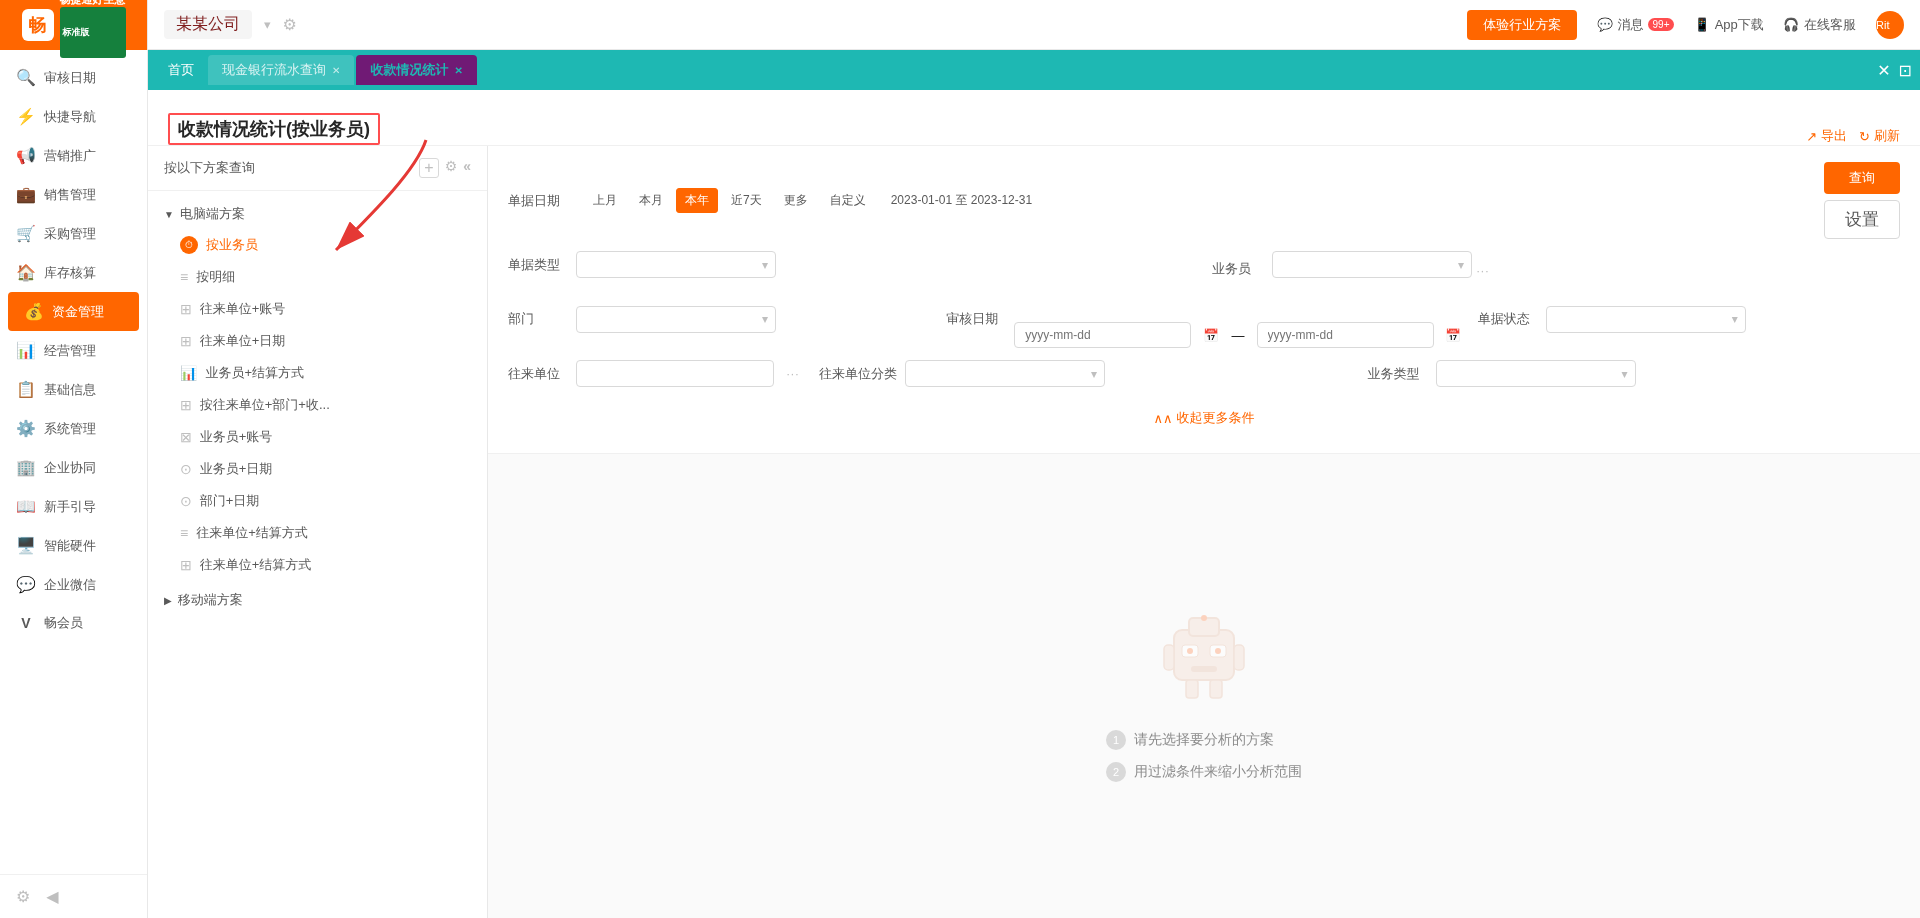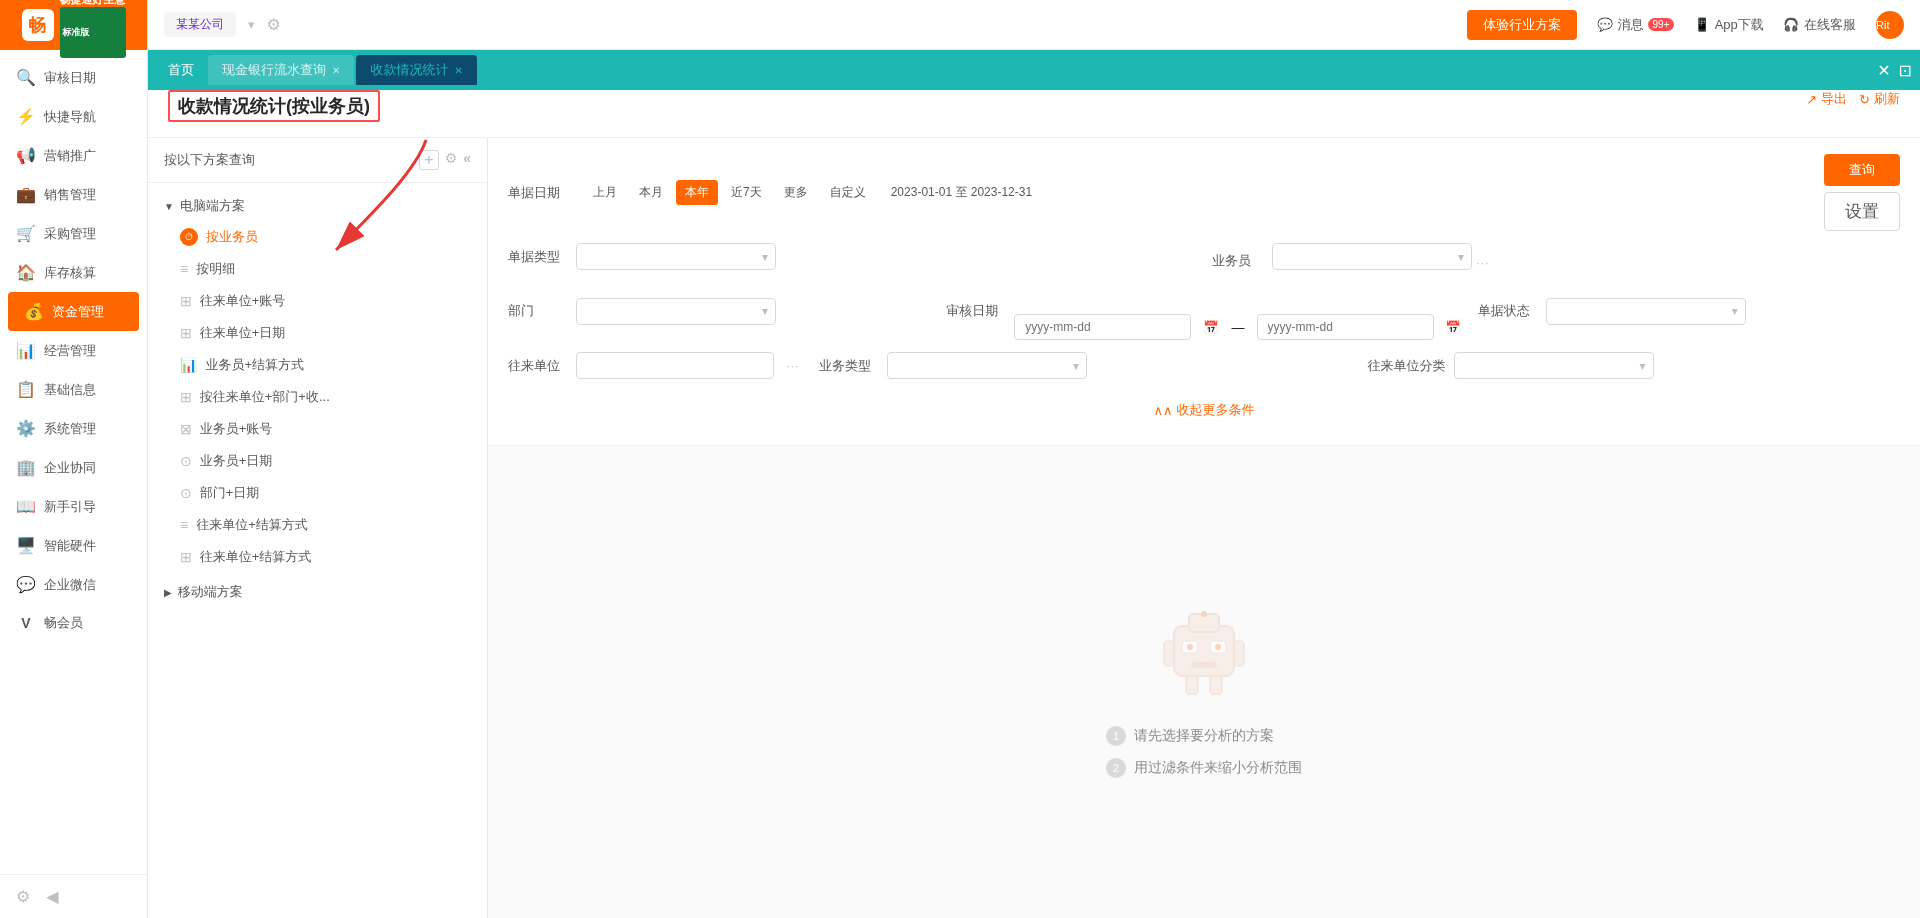--- a/index.html
+++ b/index.html
@@ -33,43 +33,43 @@
 
     
     .main { margin-left: 148px; display: flex; flex-direction: column; height: 918px; }
 
     
     .top-header {
       height: 50px; background: #fff; display: flex; align-items: center;
       justify-content: space-between; padding: 0 16px; border-bottom: 1px solid #e8e8e8;
     }
     .header-left { display: flex; align-items: center; gap: 12px; }
-    .header-breadcrumb { color: #6d28d9; font-size: 12px; background: #f5f5f5; padding: 4px 12px; border-radius: 4px; }
+    .header-breadcrumb { color: #7f1d1d; font-size: 16px; background: #f5f5f5; padding: 4px 12px; border-radius: 4px; }
     .header-right { display: flex; align-items: center; gap: 20px; color: #595959; font-size: 13px; }
     .header-btn { background: #ff6600; color: #fff; border: none; border-radius: 4px; padding: 6px 16px; cursor: pointer; font-size: 13px; }
     .notif-badge { background: #ff4d4f; color: #fff; border-radius: 8px; padding: 1px 5px; font-size: 10px; }
 
     
     .tab-bar {
       height: 40px; background: #1eb8b3; display: flex; align-items: center; padding: 0 8px; gap: 2px;
     }
     .tab {
       display: flex; align-items: center; gap: 6px; padding: 6px 14px;
       border-radius: 4px 4px 0 0; cursor: pointer; color: rgba(255,255,255,0.8); font-size: 13px;
       background: rgba(255,255,255,0.15);
     }
-    .tab.active { background: #0c4a6e; color: #1eb8b3; font-weight: 400; }
+    .tab.active { background: #701a75; color: #1eb8b3; font-weight: 700; }
     .tab .close-icon { font-size: 10px; color: rgba(255,255,255,0.7); }
     .tab.active .close-icon { color: #1eb8b3; }
     .tab-home { color: #fff; padding: 6px 12px; cursor: pointer; font-size: 13px; }
     .tab-controls { margin-left: auto; display: flex; gap: 8px; color: #fff; font-size: 16px; }
 
     
     .page-header {
-      height: 48px; background: #fff; display: flex; align-items: flex-start;
+      height: 56px; background: #fff; display: flex; align-items: flex-end;
       justify-content: space-between; padding: 0 20px; border-bottom: 1px solid #f0f0f0;
     }
     .page-title {
       font-size: 18px; font-weight: bold; color: #262626;
       border: 2px solid #ff4d4f; padding: 2px 8px; border-radius: 2px;
     }
     .page-actions { display: flex; gap: 12px; align-items: center; color: #ff6600; font-size: 13px; cursor: pointer; }
 
     
     .content-area { display: flex; flex: 1; overflow: hidden; }
@@ -441,29 +441,29 @@
           </div>
         </div>
 
         <div class="filter-row">
           <div style="display:flex;align-items:center;gap:8px;">
             <span class="filter-label">往来单位</span>
             <input class="filter-input" type="text" style="min-width: 180px;">
             <span class="dots-btn">···</span>
           </div>
           <div style="display:flex;align-items:center;gap:8px;flex:1;">
-            <span class="filter-label">业务类型</span>
+            <span class="filter-label">往来单位分类</span>
             <div class="select-wrapper">
               <select class="filter-select">
                 <option></option>
               </select>
             </div>
           </div>
           <div style="display:flex;align-items:center;gap:8px;flex:1;">
-            <span class="filter-label">往来单位分类</span>
+            <span class="filter-label">业务类型</span>
             <div class="select-wrapper">
               <select class="filter-select">
                 <option></option>
               </select>
             </div>
           </div>
         </div>
 
         <div class="collapse-btn">
           <span>∧∧</span>

